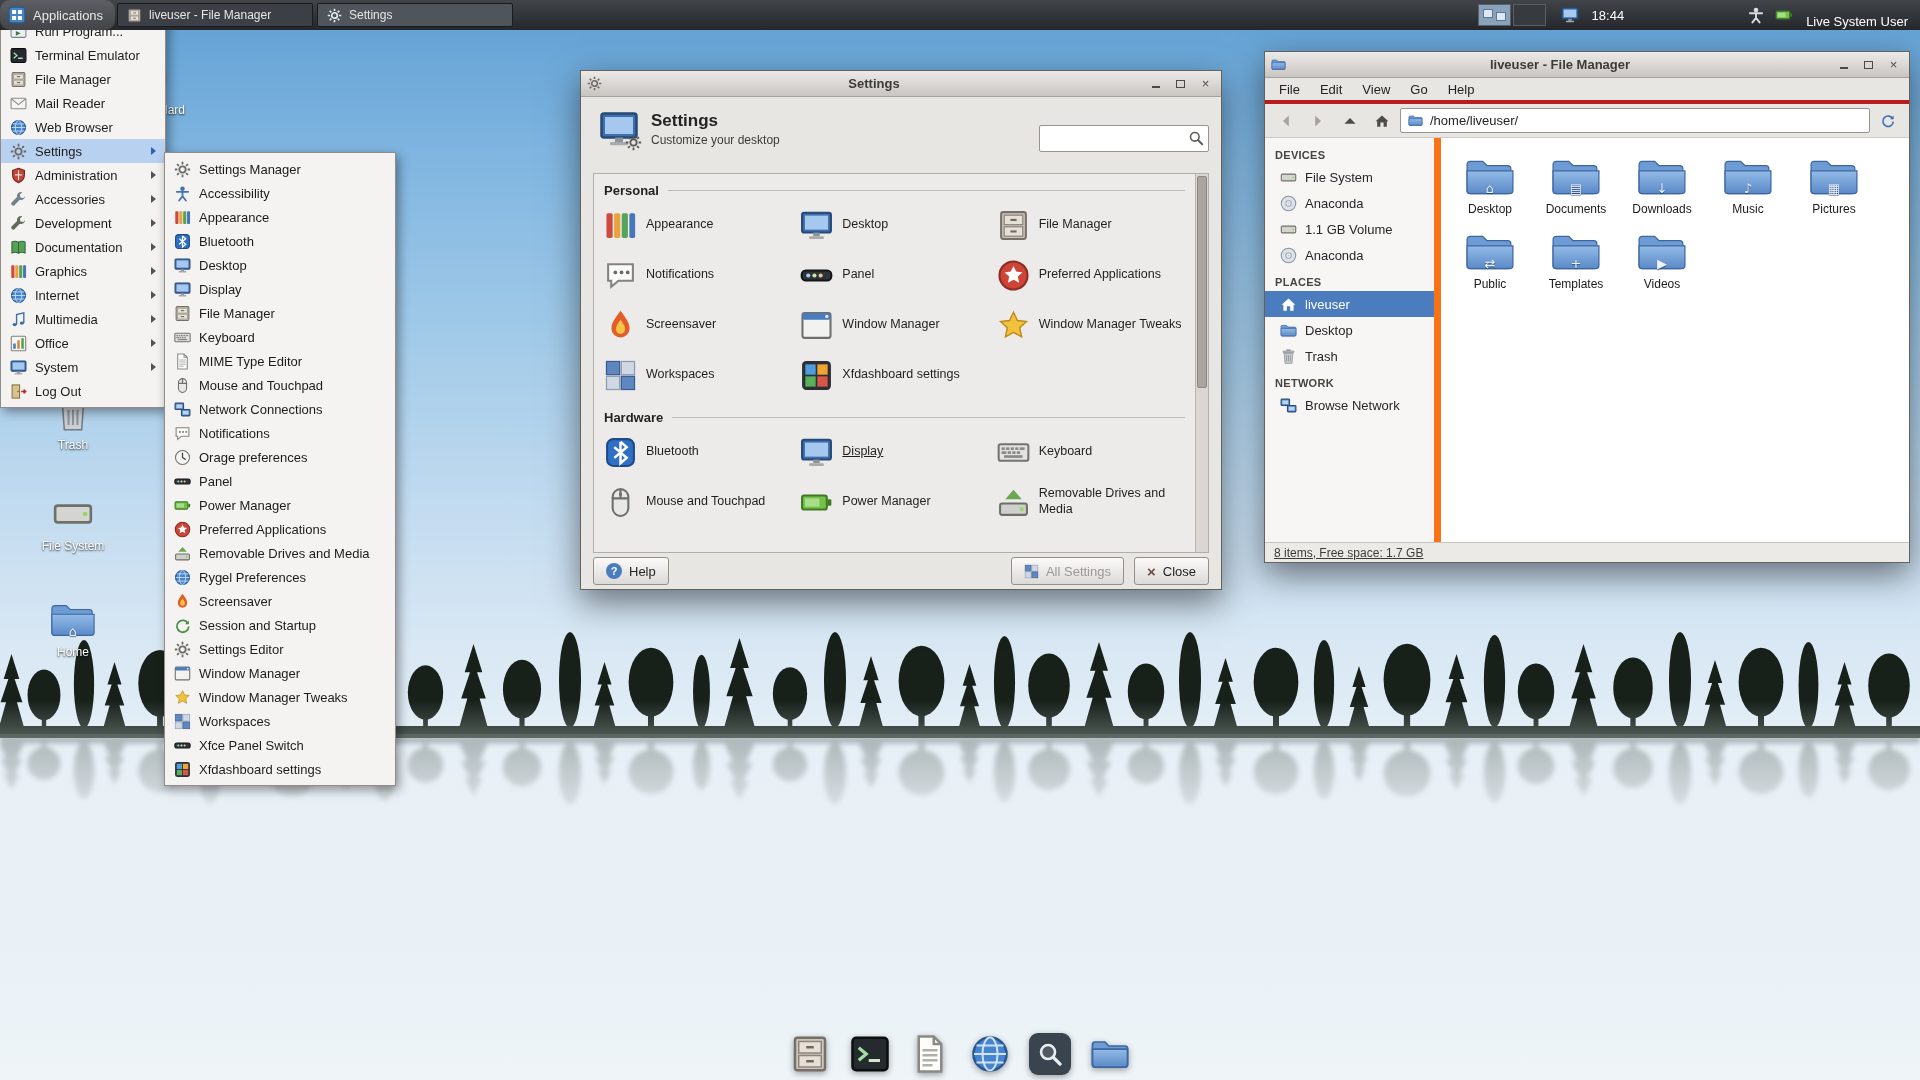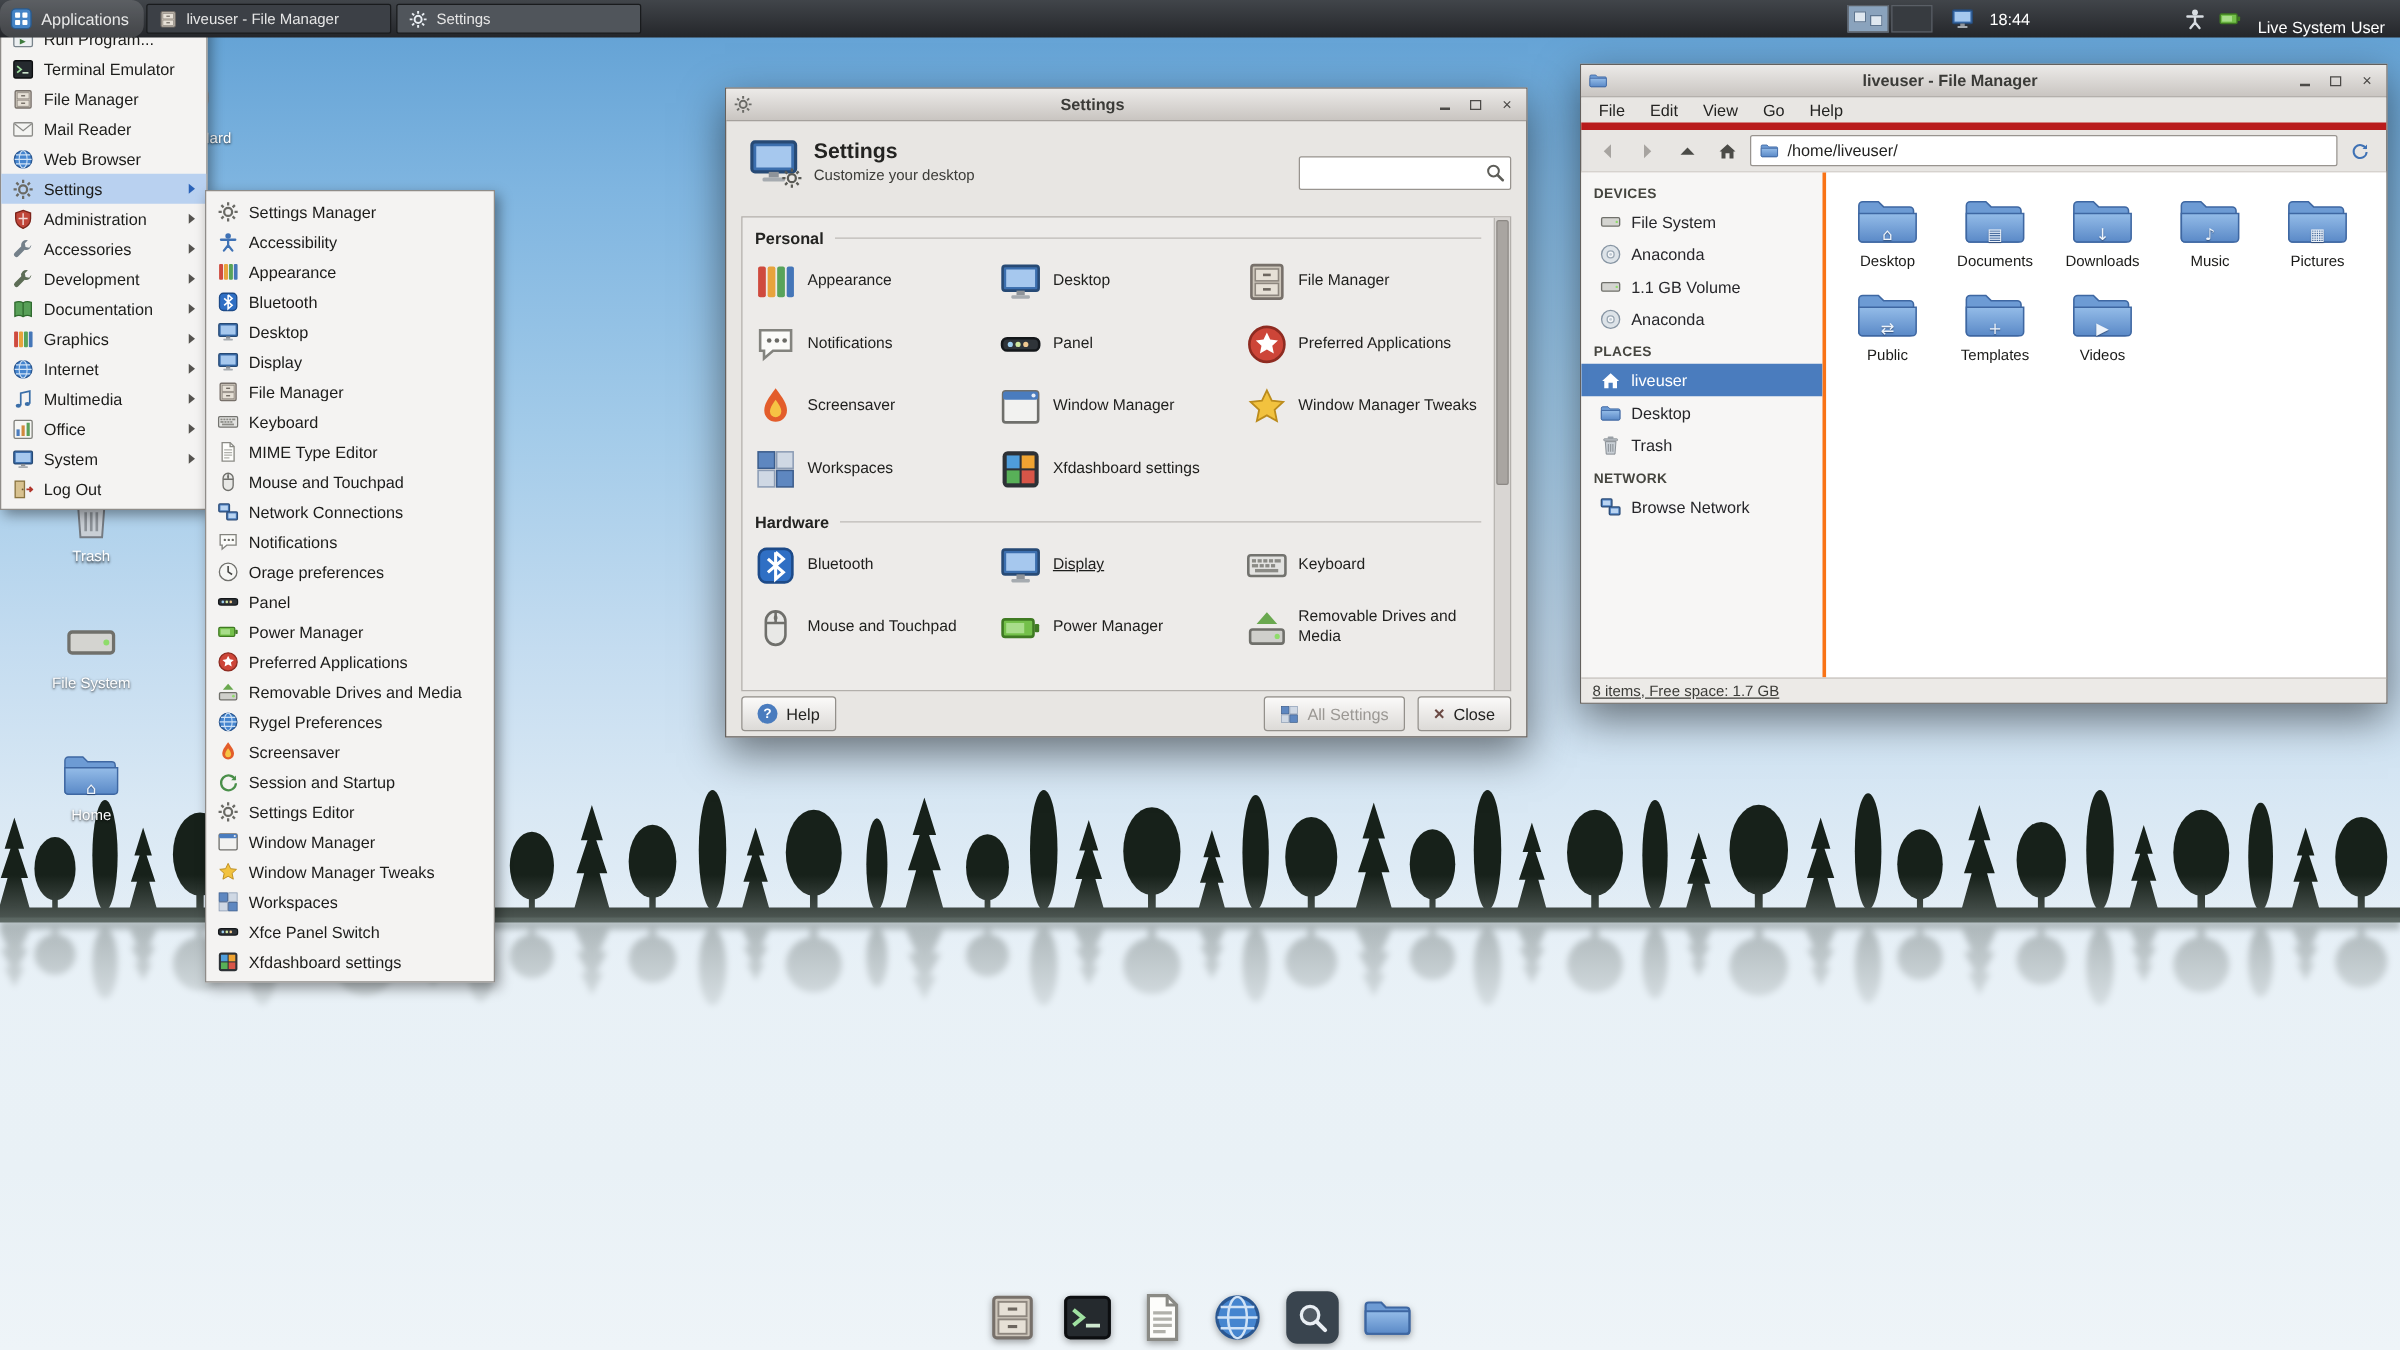--- a/index.html
+++ b/index.html
@@ -101,33 +101,33 @@
   .btn.disabled .bic { color:#aaa7a2; }
   .helpdot { width:16px; height:16px; border-radius:50%; background:#4a7cbe; color:#fff;
     font-size:11px; font-weight:bold; display:flex; align-items:center; justify-content:center; }
   .xmark { color:#6b4a44; font-size:15px; font-weight:bold; }
   .gap { flex:1; }
   .sw-btns .btn + .btn { margin-left:10px; }
 
   
   #win-fm { left:1264px; top:51px; width:646px; height:512px; z-index:30; }
   .menubar { position:absolute; left:0; right:0; top:26px; height:26px; display:flex; align-items:center;
-    padding:0 4px; background:#e8e6e3; border-bottom:6px solid #b91c1c; }
+    padding:0 4px; background:#e8e6e3; border-bottom:4px solid #b91c1c; }
   .mbi { padding:4px 10px; font-size:13px; color:#232321; }
   .toolbar { position:absolute; left:0; right:0; top:52px; height:34px; display:flex; align-items:center;
     gap:4px; padding:0 7px; border-bottom:1px solid #cfccc8; }
   .tbtn { width:28px; height:26px; display:flex; align-items:center; justify-content:center; border-radius:3px; }
   .tbtn .i16 { width:16px; height:16px; }
   .dis { color:#a7a4a0; }
   .en { color:#4b4b47; }
   .pathbar { flex:1; height:25px; background:#fff; border:1px solid #98948f; border-radius:2px;
     display:flex; align-items:center; gap:7px; padding:0 7px; font-size:13px; color:#232321; }
   .pathbar .i15 { width:15px; height:15px; }
   .fm-body { position:absolute; left:0; right:0; top:86px; bottom:20px; display:flex; }
-  .fm-side { width:196px; background:#f7f6f5; border-right:3px solid #f97316; overflow:hidden; padding-top:3px; }
+  .fm-side { width:176px; background:#f7f6f5; border-right:7px solid #f97316; overflow:hidden; padding-top:3px; }
   .sh { font-size:11px; font-weight:bold; color:#45453f; padding:8px 10px 3px; letter-spacing:.3px; }
   .si { height:26px; display:flex; align-items:center; gap:8px; padding:0 8px 0 15px; font-size:13px; color:#26262a; }
   .si .icw { width:17px; height:17px; flex:0 0 17px; color:#5c7089; }
   .si.sel { background:#4a7cbe; color:#fff; }
   .si.sel .icw { color:#fff; }
   .fm-files { flex:1; background:#fff; padding:10px 6px; display:flex; flex-wrap:wrap; align-content:flex-start; }
   .file { width:86px; display:flex; flex-direction:column; align-items:center; gap:3px; padding:7px 0; }
   .file-icon { position:relative; width:52px; height:44px; display:flex; align-items:center; justify-content:center; }
   .file-icon svg { width:50px; height:42px; }
   .emblem { position:absolute; left:0; right:0; bottom:3px; text-align:center; font-size:13px;

